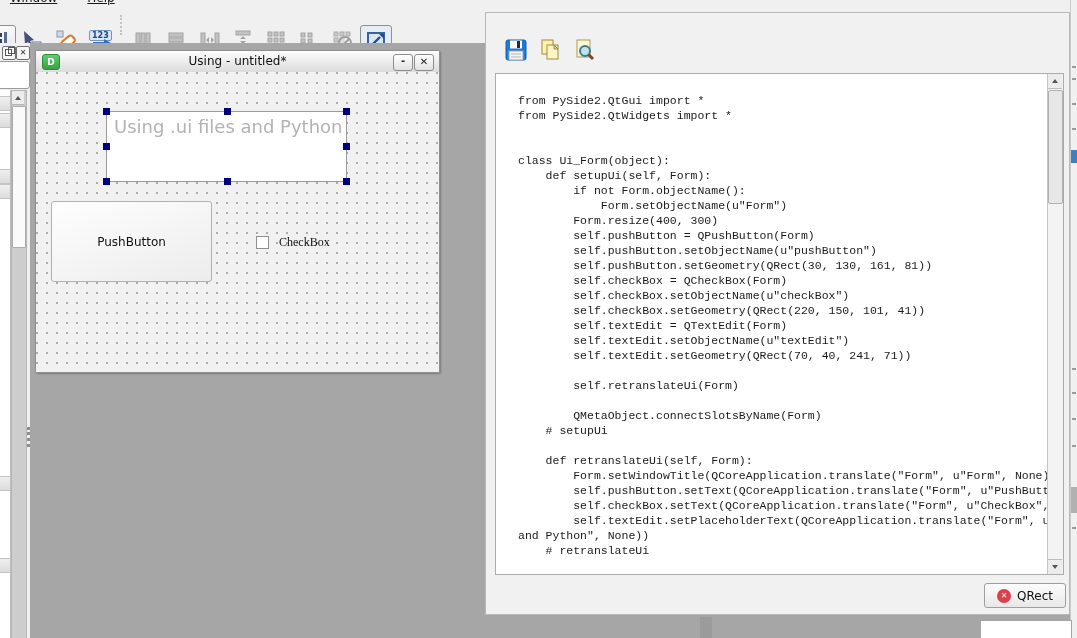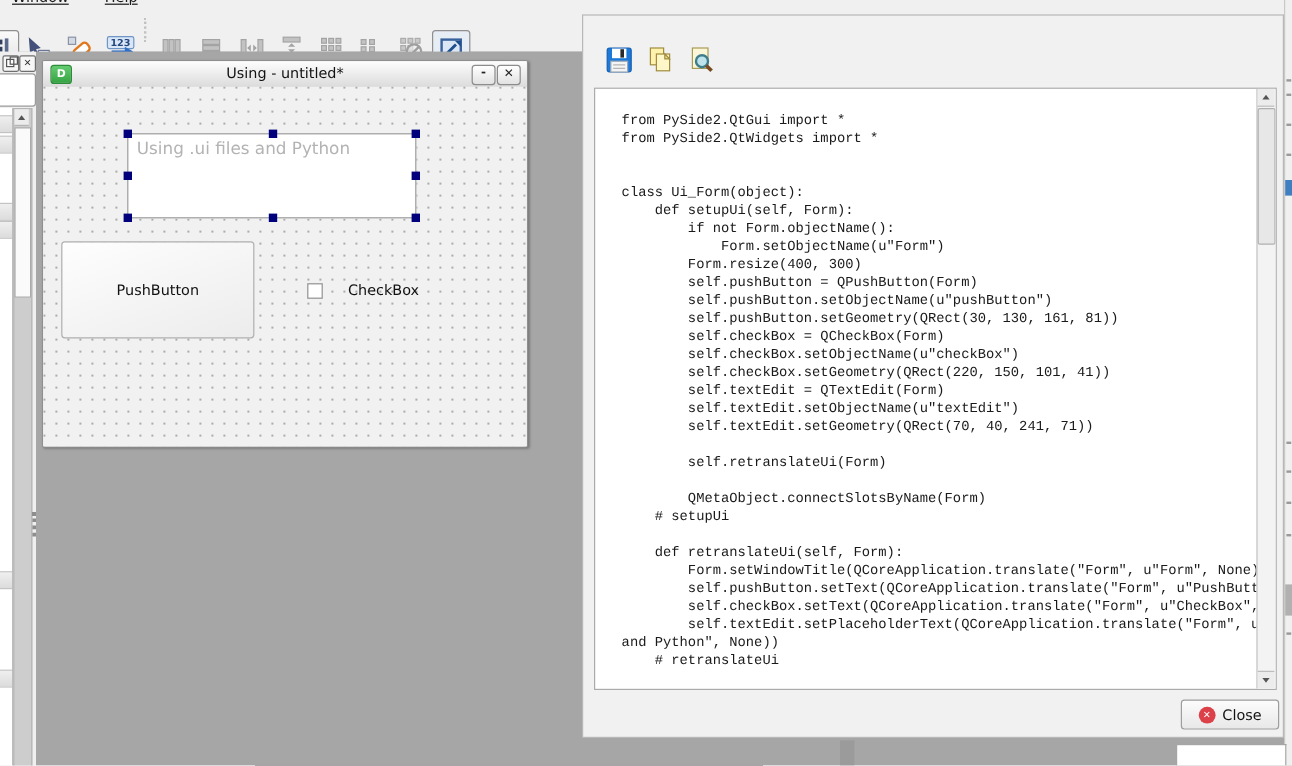--- a/index.html
+++ b/index.html
@@ -37,25 +37,25 @@
   .formwin{position:absolute;left:35px;top:50px;width:403px;height:321px;border:1px solid #8f8f8f;border-radius:2px;background:#f1f1f1;box-shadow:1px 1px 2px rgba(0,0,0,.25);}
   .formtitle{position:absolute;left:0;top:0;right:0;height:21px;background:linear-gradient(#fdfdfd,#dcdcdc);border-bottom:1px solid #b4b4b4;}
   .dbadge{position:absolute;left:6px;top:3px;width:16px;height:14px;border-radius:3px;background:linear-gradient(#64cc70,#35a344);border:1px solid #2c8c38;color:#fff;font-size:9px;font-weight:bold;text-align:center;line-height:14px;}
   .ftext{position:absolute;left:0;right:0;top:3px;text-align:center;font-size:12px;color:#111;}
   .fbtn{position:absolute;top:3px;width:18px;height:15px;border:1px solid #8c8c8c;border-radius:3px;background:linear-gradient(#ffffff,#e2e2e2);text-align:center;font-weight:bold;color:#222;}
   .fbtn.min{right:26px;font-size:10px;line-height:12px;}
   .fbtn.close{right:5px;font-size:10px;line-height:14px;}
   .canvas{position:absolute;left:0;top:21px;right:0;bottom:0;background-color:#f1f1f1;
           background-image:radial-gradient(circle,#ababab 1px,transparent 1.3px);background-size:10px 10px;background-position:6px 6px;}
   .textedit{position:absolute;left:70px;top:39px;width:241px;height:71px;background:#fff;border:1px solid #9b9b9b;box-sizing:border-box;}
-  .placeholder{position:absolute;left:7px;top:4px;color:#b3b3b3;font-size:14px;}
+  .placeholder{position:absolute;left:7px;top:4px;color:#b3b3b3;font-size:18px;}
   .handle{position:absolute;width:7px;height:7px;background:#00007c;}
   .pushbtn{position:absolute;left:15px;top:129px;width:161px;height:81px;box-sizing:border-box;border:1px solid #b0b0b0;border-radius:3px;
            background:linear-gradient(160deg,#fefefe,#ececec);display:flex;align-items:center;justify-content:center;font-size:12px;color:#111;}
-  .cbrow{position:absolute;left:220px;top:162px;height:16px;display:flex;align-items:center;gap:21px;}
+  .cbrow{position:absolute;left:220px;top:162px;height:16px;display:flex;align-items:center;gap:10px;font-family:Liberation Serif, serif;}
   .cbind{width:13px;height:13px;background:#fff;border:1px solid #8f8f8f;box-sizing:border-box;}
   .cblabel{font-size:12px;color:#111;}
   
   .dialog{position:absolute;left:485px;top:12px;width:585px;height:603px;background:#f1f1f1;border:1px solid #b8b8b8;box-sizing:border-box;}
   .dtool{position:absolute;left:18px;top:25px;display:flex;gap:10px;}
   .dtool .icon{width:24px;height:24px;display:flex;align-items:center;justify-content:center;}
   .codearea{position:absolute;left:9px;top:60px;width:569px;height:502px;background:#fff;border:1px solid #ababab;box-sizing:border-box;overflow:hidden;}
   .codearea pre{position:absolute;left:6px;top:3px;right:28px;margin:16px;font-family:Liberation Mono, monospace;font-size:11.5px;line-height:15px;white-space:pre;color:#1a1a1a;}
   .cscroll{position:absolute;right:0;top:0;width:15px;height:100%;background:#f3f3f3;border-left:1px solid #c4c4c4;}
   .cscroll .up,.cscroll .down{position:absolute;left:0;width:14px;height:14px;background:#ececec;}
@@ -339,21 +339,21 @@
 and Python", None))
     # retranslateUi</pre>
       <div class="cscroll">
         <div class="up"></div>
         <div class="thumb"></div>
         <div class="down"></div>
       </div>
     </div>
     <div class="closebtn">
       <span class="redx">✕</span>
-      <span>Close</span>
+      <span>QRect</span>
     </div>
   </div>
 
   <div class="sliver">
     <div class="dash" style="top:66px;"></div>
     <div class="dash" style="top:78px;"></div>
     <div class="dash" style="top:103px;"></div>
     <div class="dash" style="top:128px;"></div>
     <div class="bluemark" style="top:150px;"></div>
     <div class="dash" style="top:368px;"></div>

